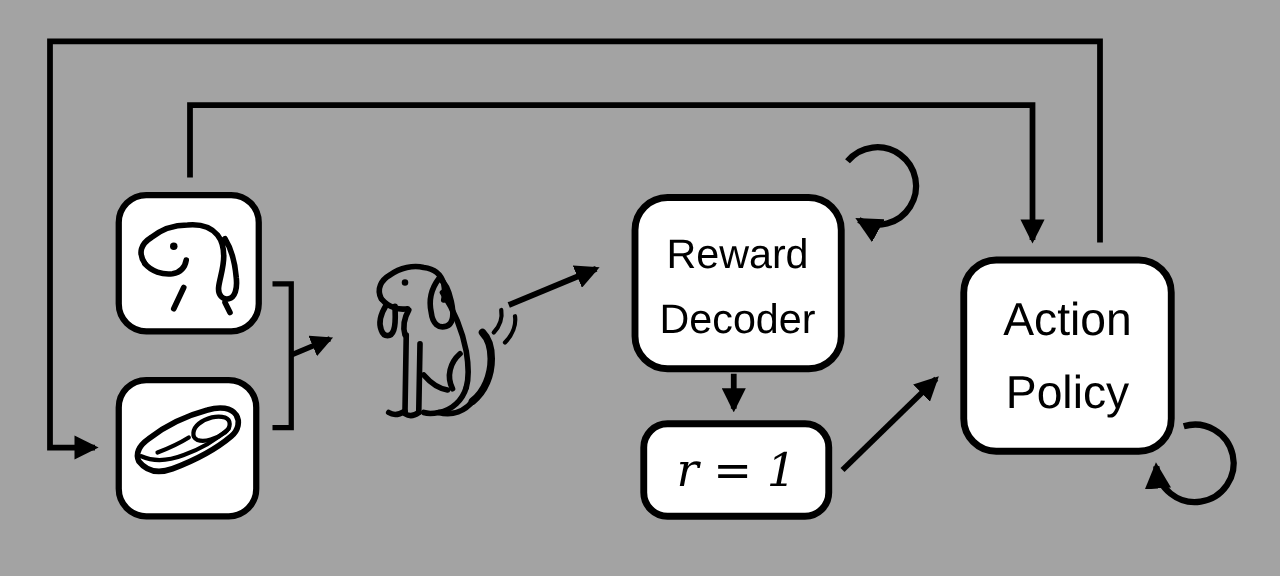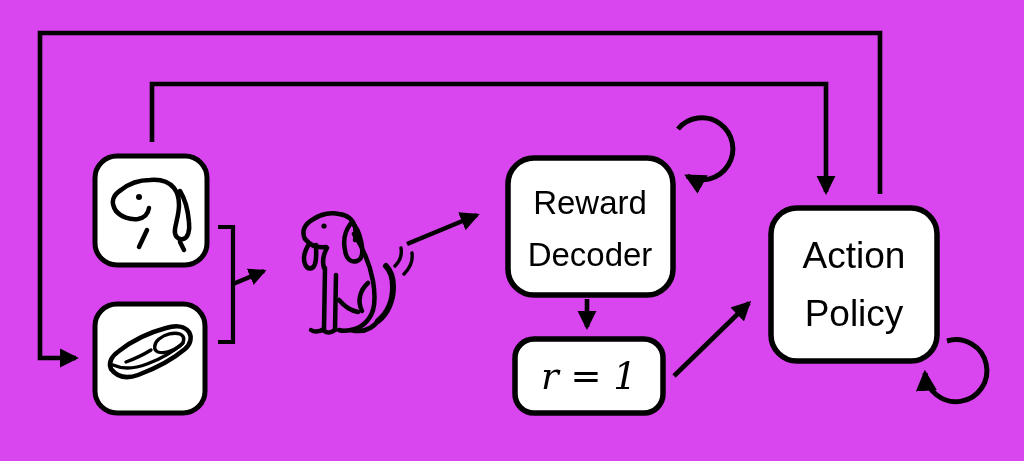--- a/index.html
+++ b/index.html
@@ -1,20 +1,20 @@
 <!DOCTYPE html>
 <html><head>
 <meta charset="utf-8">
 <style>
   html, body { margin: 0; padding: 0; background: #ffffff; }
   .stage {
     position: relative;
     width: 1024px;
     height: 461px;
-    background: #d946ef;
+    background: #a3a3a3;
     overflow: hidden;
     font-family: "Liberation Sans", sans-serif;
   }
   svg { display: block; }
   .edge {
     fill: none;
     stroke: #000000;
     stroke-width: 4.6;
     stroke-linecap: butt;
     stroke-linejoin: miter;

